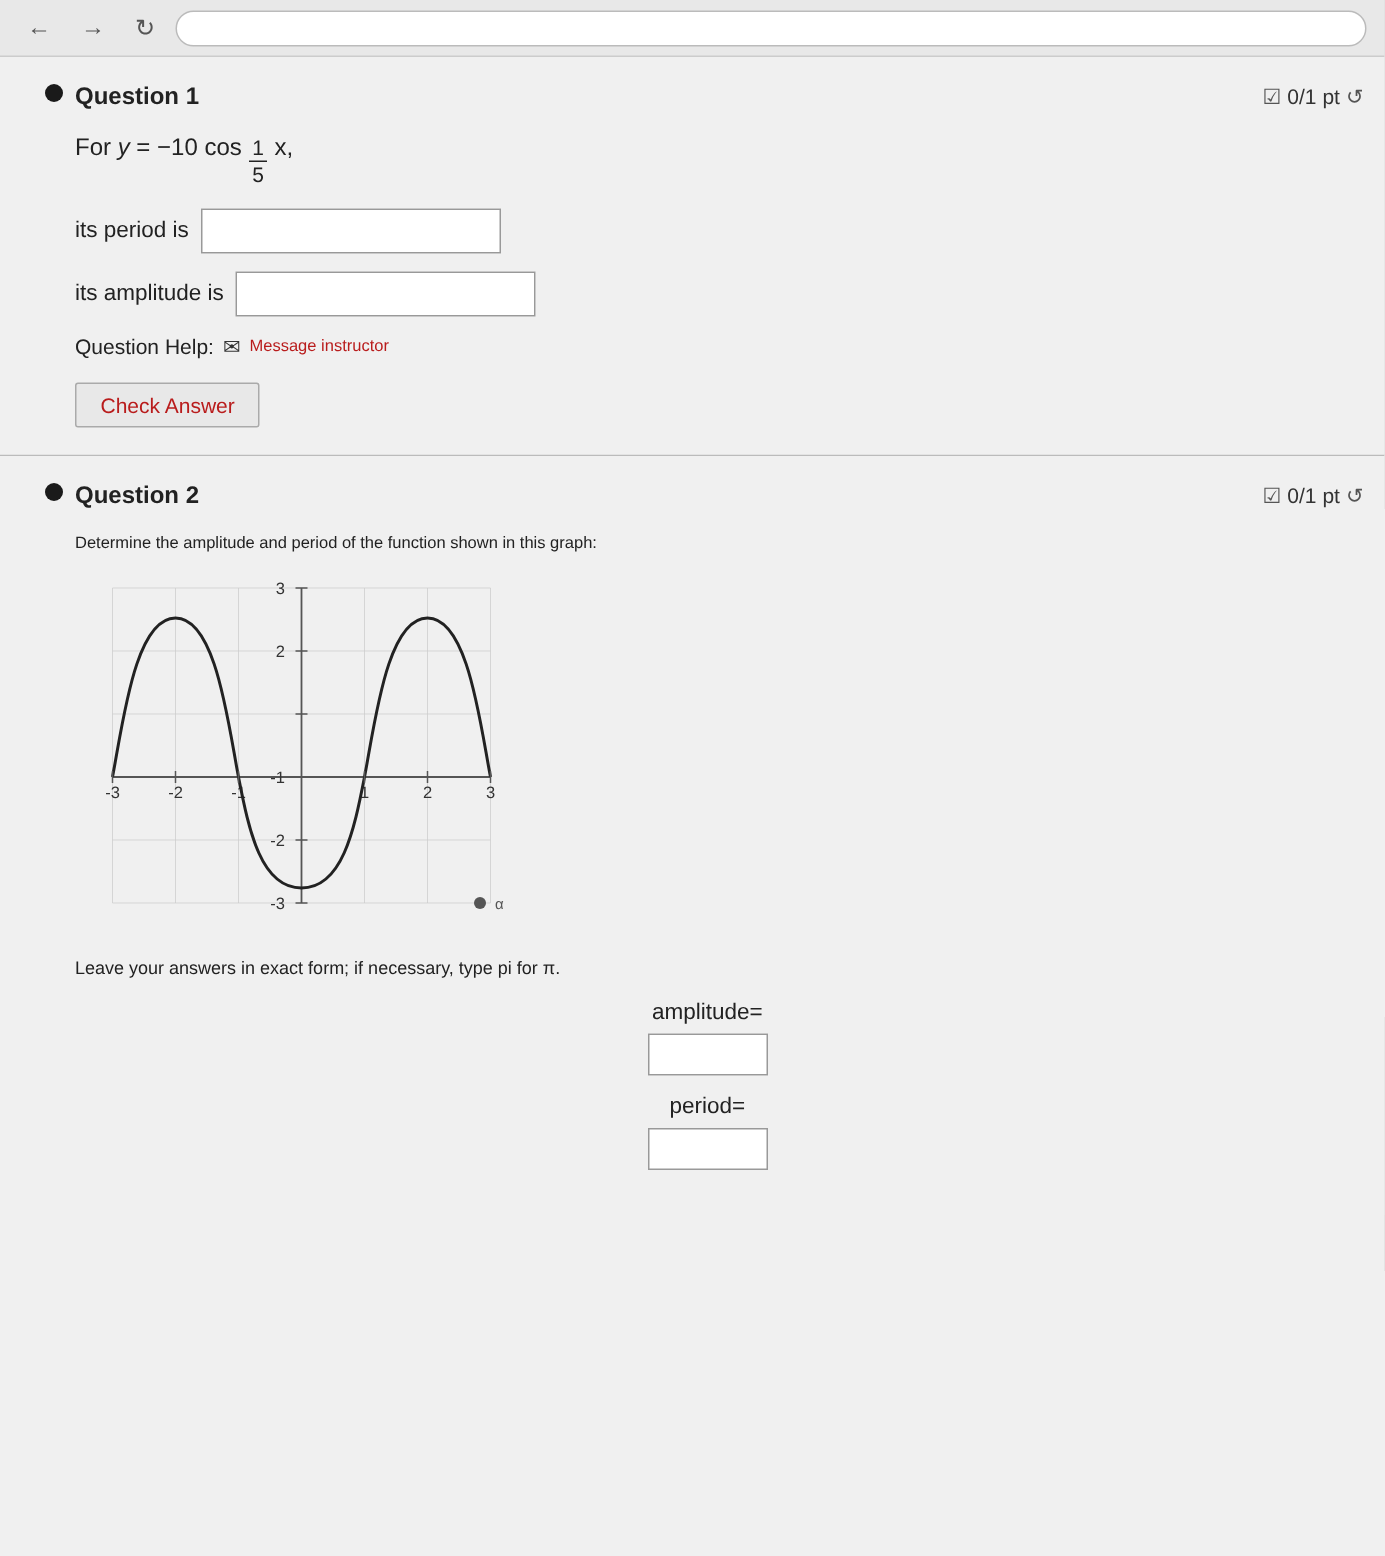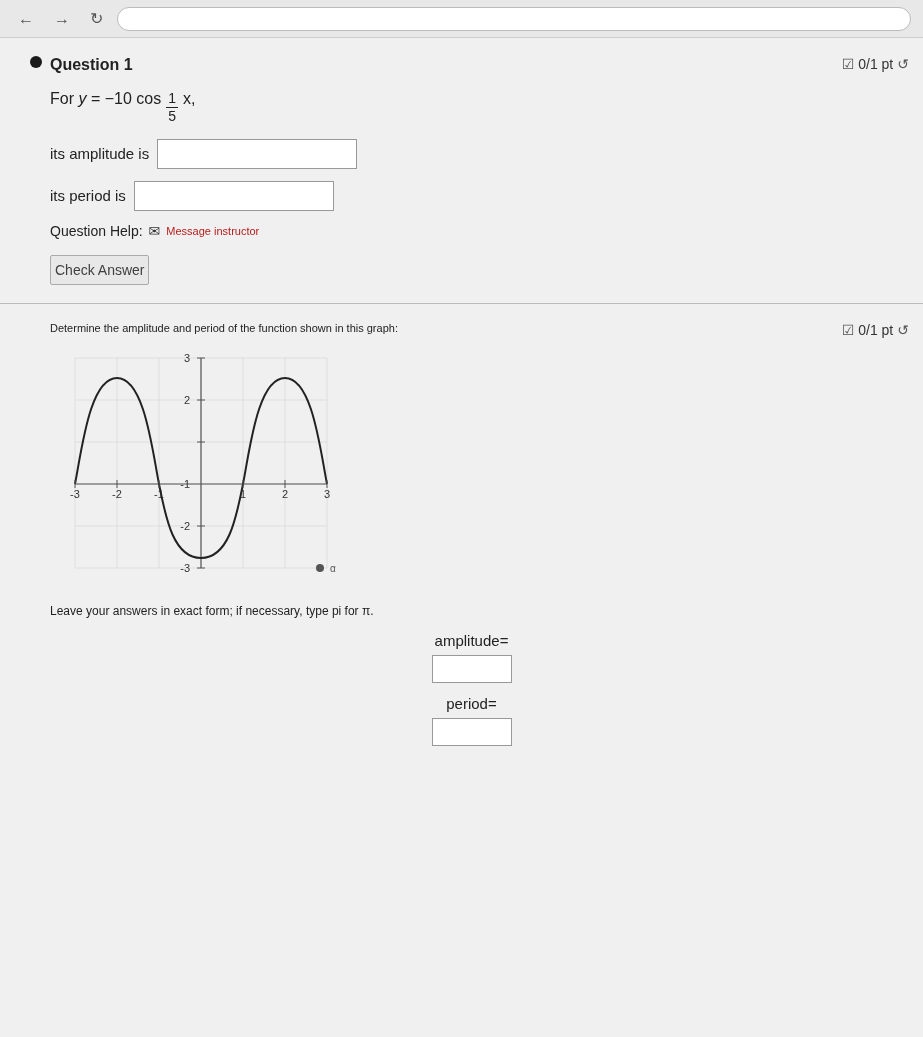--- a/index.html
+++ b/index.html
@@ -141,25 +141,25 @@
     }
     .msg-link {
       color: #b91c1c;
       text-decoration: none;
       font-size: 11px;
       cursor: pointer;
     }
     .check-answer-btn {
       border: 1px solid #aaa;
       background: #e8e8e8;
-      padding: 6px 4px;
+      padding: 6px 16px;
       font-size: 14px;
       cursor: pointer;
       border-radius: 2px;
-      color: #404040;
+      color: #b91c1c;
     }
     .q2-body {
       margin-left: 20px;
     }
     .q2-desc {
       font-size: 11px;
       color: #222;
       margin-bottom: 14px;
     }
     .graph-container {
@@ -226,46 +226,50 @@
       <div class="formula-line">
         <span>For <em>y</em> = −10 cos</span>
         <span class="formula-frac">
           <span class="num">1</span>
           <span class="den">5</span>
         </span>
         <span>x,</span>
       </div>
 
       <div class="field-row">
+        <span>its period is</span>
+        <input class="text-input" type="text" value="" style="">
+      </div>
+
+      <div class="field-row">
         <span>its amplitude is</span>
-        <input class="text-input" type="text" value="" style="">
-      </div>
-
-      <div class="field-row">
-        <span>its period is</span>
         <input class="text-input" type="text" value="" style="">
       </div>
 
       <div class="question-help">
         <span>Question Help:</span>
         <span class="msg-icon">✉</span>
         <a class="msg-link">Message instructor</a>
       </div>
 
       <button class="check-answer-btn">Check Answer</button>
     </div>
   </div>
 
   <div class="divider"></div>
 
   <div class="question-section">
     <div class="score-badge">
       <span class="check-icon">☑</span>
       <span>0/1 pt</span>
       <span style="cursor:pointer; color:#555;">↺</span>
+    </div>
+    <div class="question-header">
+      <span class="q-dot"></span>
+      <span class="q-title">Question 2</span>
     </div>
     <div class="q2-body">
       <p class="q2-desc">Determine the amplitude and period of the function shown in this graph:</p>
 
       <div class="graph-container">
         <svg class="graph-svg" viewBox="0 0 300 240" xmlns="http://www.w3.org/2000/svg">
 
           <line x1="25" y1="10" x2="25" y2="220" stroke="#ccc" stroke-width="0.5"></line>
           <line x1="67" y1="10" x2="67" y2="220" stroke="#ccc" stroke-width="0.5"></line>
           <line x1="109" y1="10" x2="109" y2="220" stroke="#ccc" stroke-width="0.5"></line>

